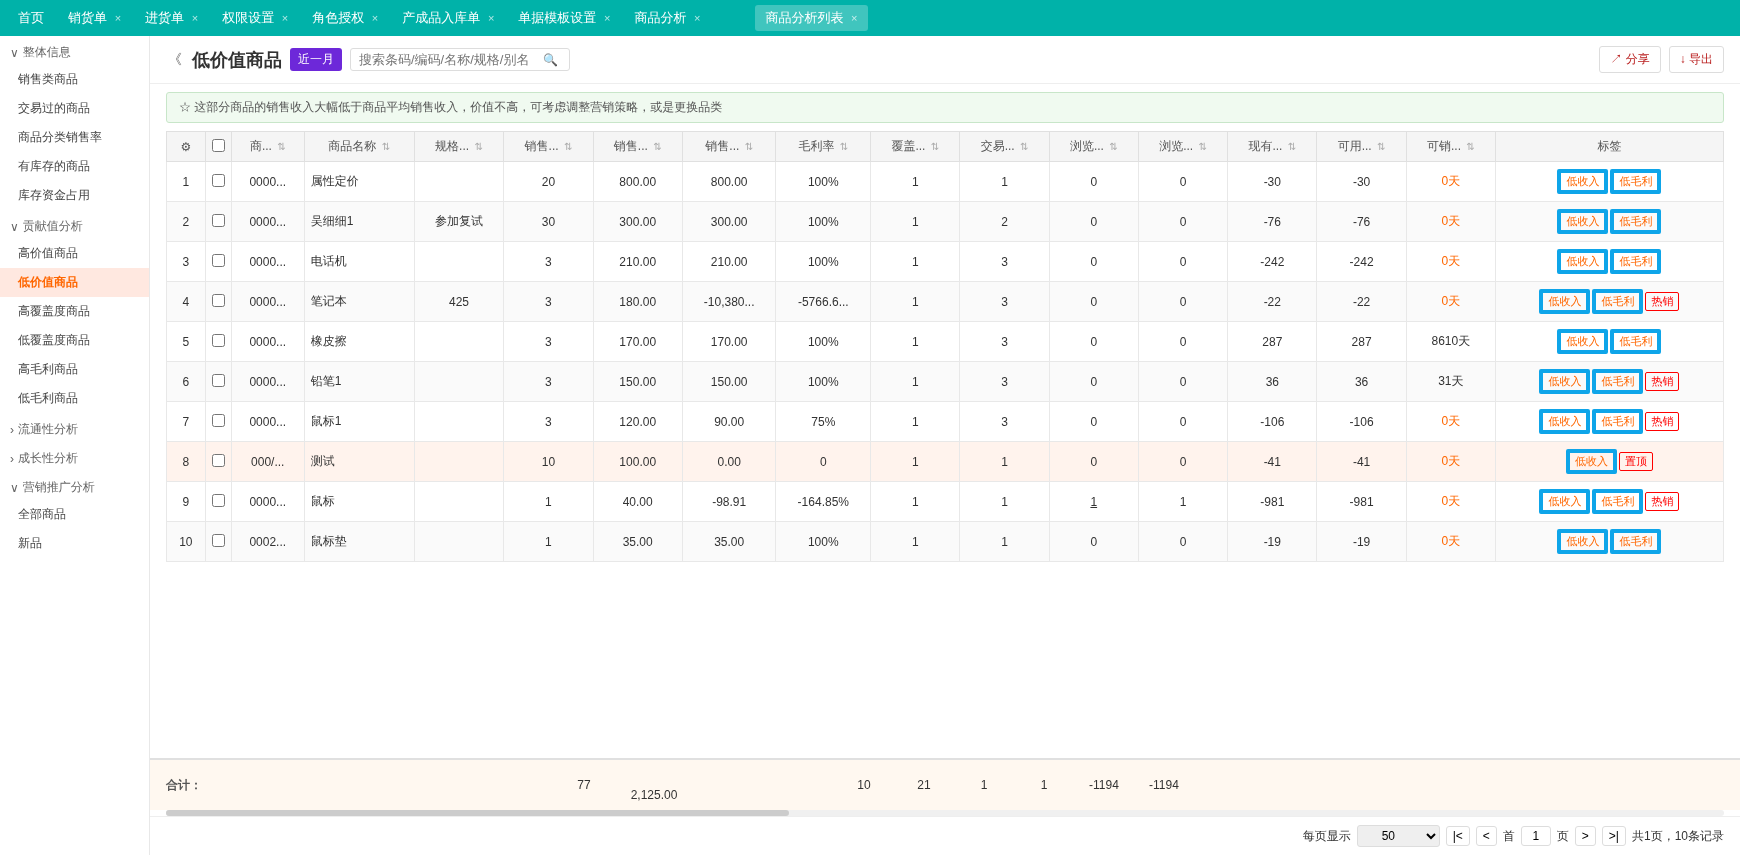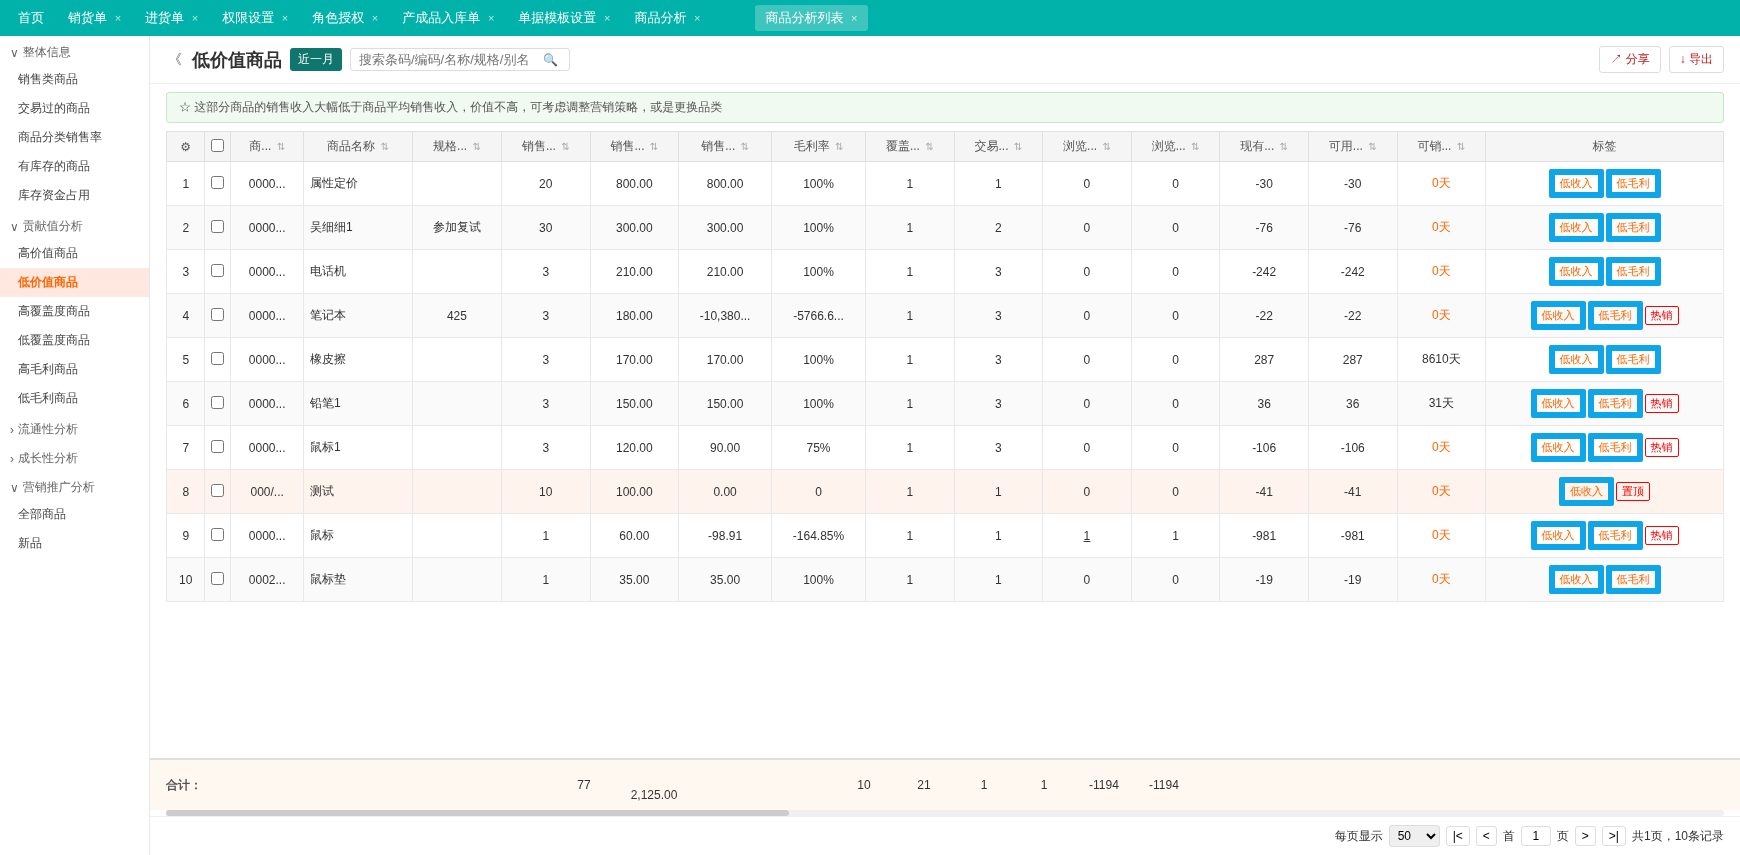--- a/index.html
+++ b/index.html
@@ -68,21 +68,21 @@
       padding: 10px 16px;
       border-bottom: 1px solid #eee;
       gap: 8px;
     }
     .page-title {
       font-size: 18px;
       font-weight: bold;
       color: #333;
     }
     .period-btn {
-      background: #0f766e;
+      background: #6d28d9;
       color: #fff;
       border: none;
       border-radius: 3px;
       padding: 3px 8px;
       font-size: 12px;
       cursor: pointer;
     }
     .search-box {
       border: 1px solid #ddd;
       border-radius: 3px;
@@ -163,21 +163,21 @@
     tbody tr:nth-child(even) { background: #fafafa; }
     tbody tr.highlighted:nth-child(even) { background: #fff3ed; }
 
     .tag {
       display: inline-block;
       padding: 1px 5px;
       border-radius: 2px;
       font-size: 11px;
       margin: 1px;
     }
-    .tag-orange { color: #ff6600; border: 6px solid #0ea5e9; }
+    .tag-orange { color: #ff6600; border: 4px solid #0ea5e9; }
     .tag-red { color: #f00; border: 1px solid #f00; }
 
     .days-zero { color: #ff6600; }
     .days-normal { color: #333; }
 
     .link-underline { text-decoration: underline; cursor: pointer; color: #333; }
 
     
     .footer-totals {
       border-top: 2px solid #e0e0e0;
@@ -196,21 +196,21 @@
       display: flex;
       align-items: center;
       justify-content: flex-end;
       padding: 8px 16px;
       gap: 6px;
       border-top: 1px solid #eee;
       background: #fff;
     }
     .page-size-select {
       border: 1px solid #ddd;
-      padding: 2px 4px;
+      padding: 2px 20px;
       border-radius: 3px;
       font-size: 12px;
     }
     .page-btn {
       border: 1px solid #ddd;
       background: #fff;
       padding: 2px 6px;
       border-radius: 3px;
       cursor: pointer;
       font-size: 12px;
@@ -491,21 +491,21 @@
       <td class="days-zero">0天</td>
       <td><span class="tag tag-orange">低收入</span><span class="tag tag-red">置顶</span></td>
     </tr>
             <tr>
       <td>9</td>
       <td class="checkbox-cell"><input type="checkbox" style=""></td>
       <td>0000...</td>
       <td style="text-align:left;">鼠标</td>
       <td></td>
       <td>1</td>
-      <td>60.00</td>
+      <td>40.00</td>
       <td>-98.91</td>
       <td>-164.85%</td>
       <td>1</td>
       <td>1</td>
       <td><span class="link-underline">1</span></td>
       <td>1</td>
       <td>-981</td>
       <td>-981</td>
       <td class="days-zero">0天</td>
       <td><span class="tag tag-orange">低收入</span><span class="tag tag-orange">低毛利</span><span class="tag tag-red">热销</span></td>

